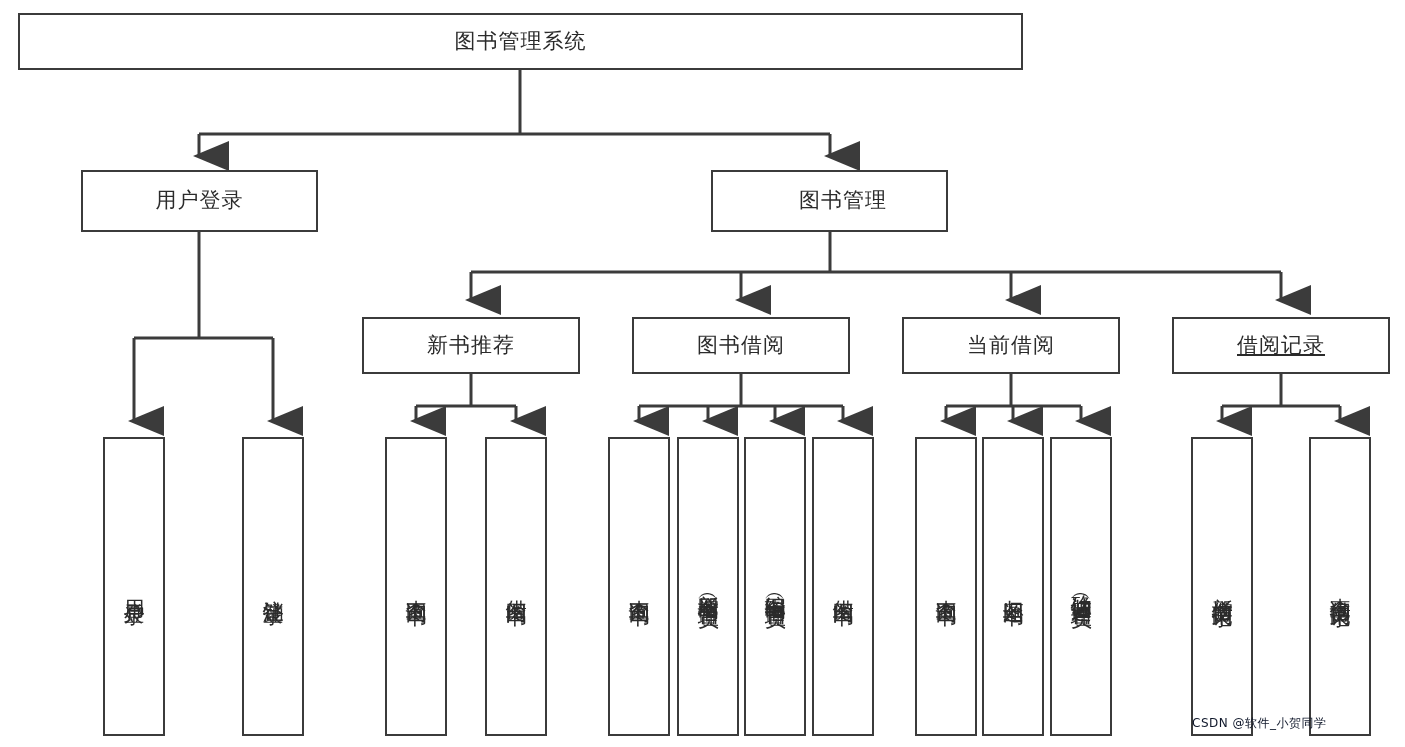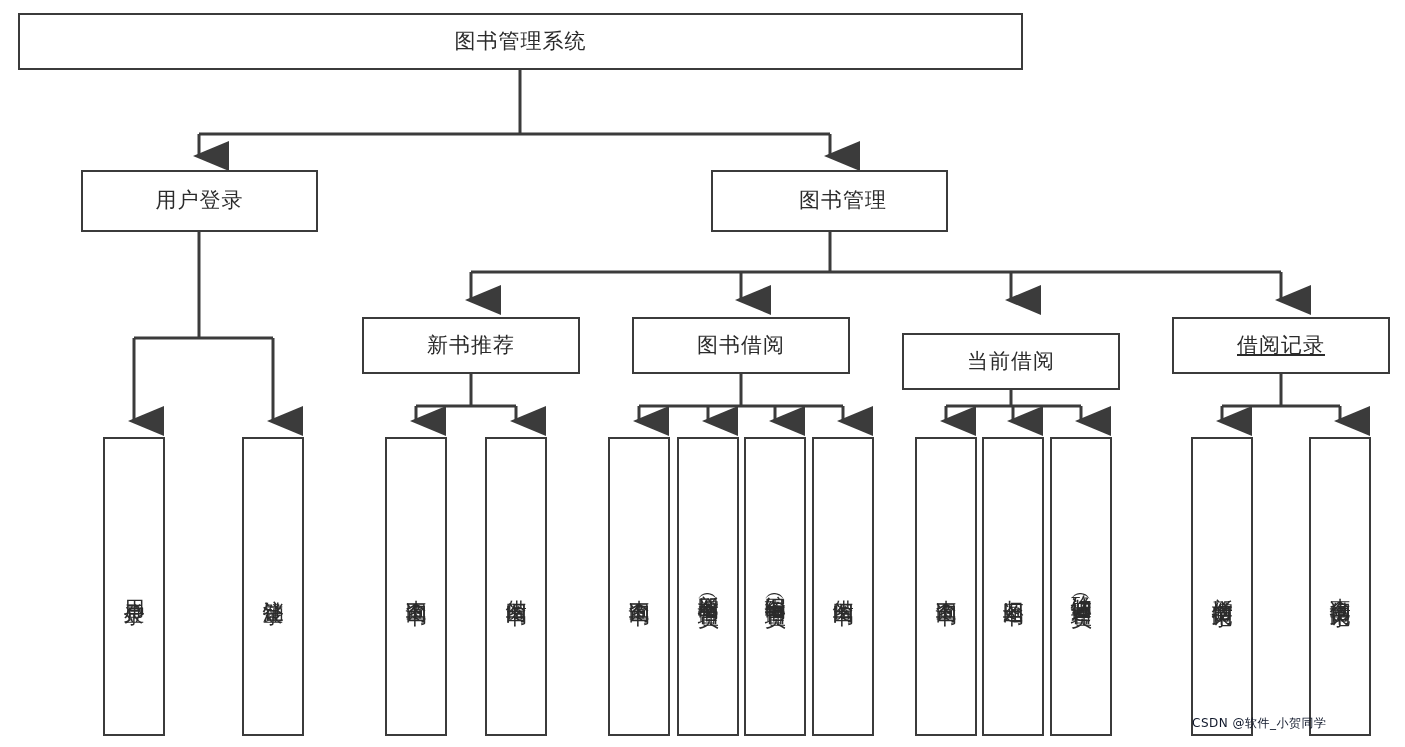--- a/index.html
+++ b/index.html
@@ -130,21 +130,21 @@
   <div class="node node-h" style="left:711px; top:170px; width:237px; height:62px;padding-left:27px;">
     <span class="label">图书管理</span>
   </div>
 
   <div class="node node-h" style="left:362px; top:317px; width:218px; height:57px;">
     <span class="label">新书推荐</span>
   </div>
   <div class="node node-h" style="left:632px; top:317px; width:218px; height:57px;">
     <span class="label">图书借阅</span>
   </div>
-  <div class="node node-h" style="left:902px; top:333px; width:218px; height:57px;align-items:center;">
+  <div class="node node-h" style="left:902px; top:317px; width:218px; height:57px;align-items:center;">
     <span class="label">当前借阅</span>
   </div>
   <div class="node node-h" style="left:1172px; top:317px; width:218px; height:57px;text-decoration:underline;">
     <span class="label">借阅记录</span>
   </div>
 
   <div class="node node-v" style="left:103px; top:437px; width:62px; height:299px;">
     <span class="label">用户登录</span>
   </div>
   <div class="node node-v" style="left:242px; top:437px; width:62px; height:299px;">

